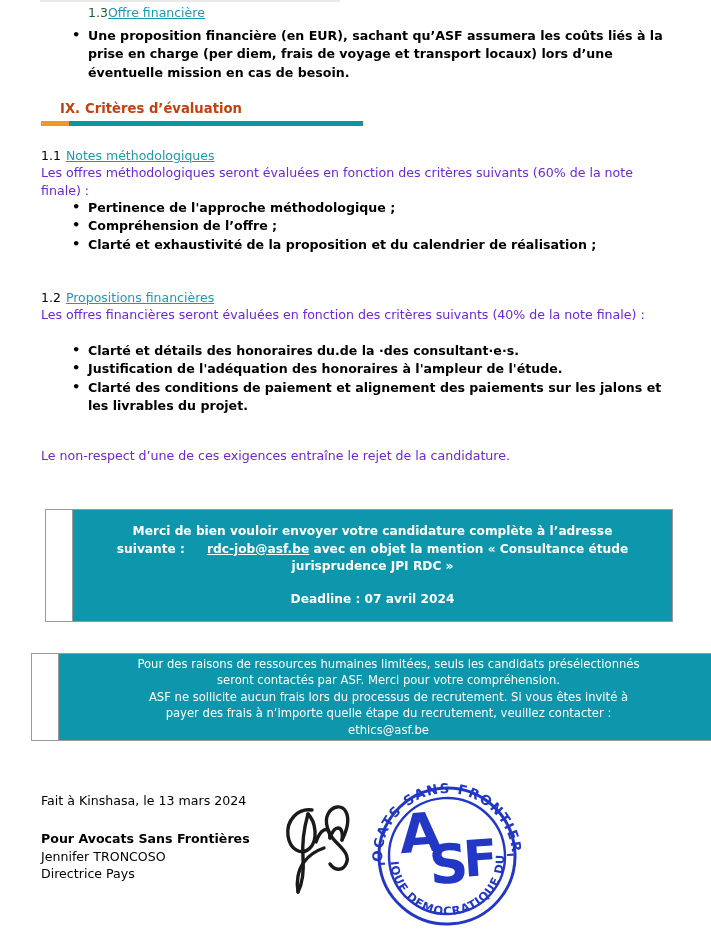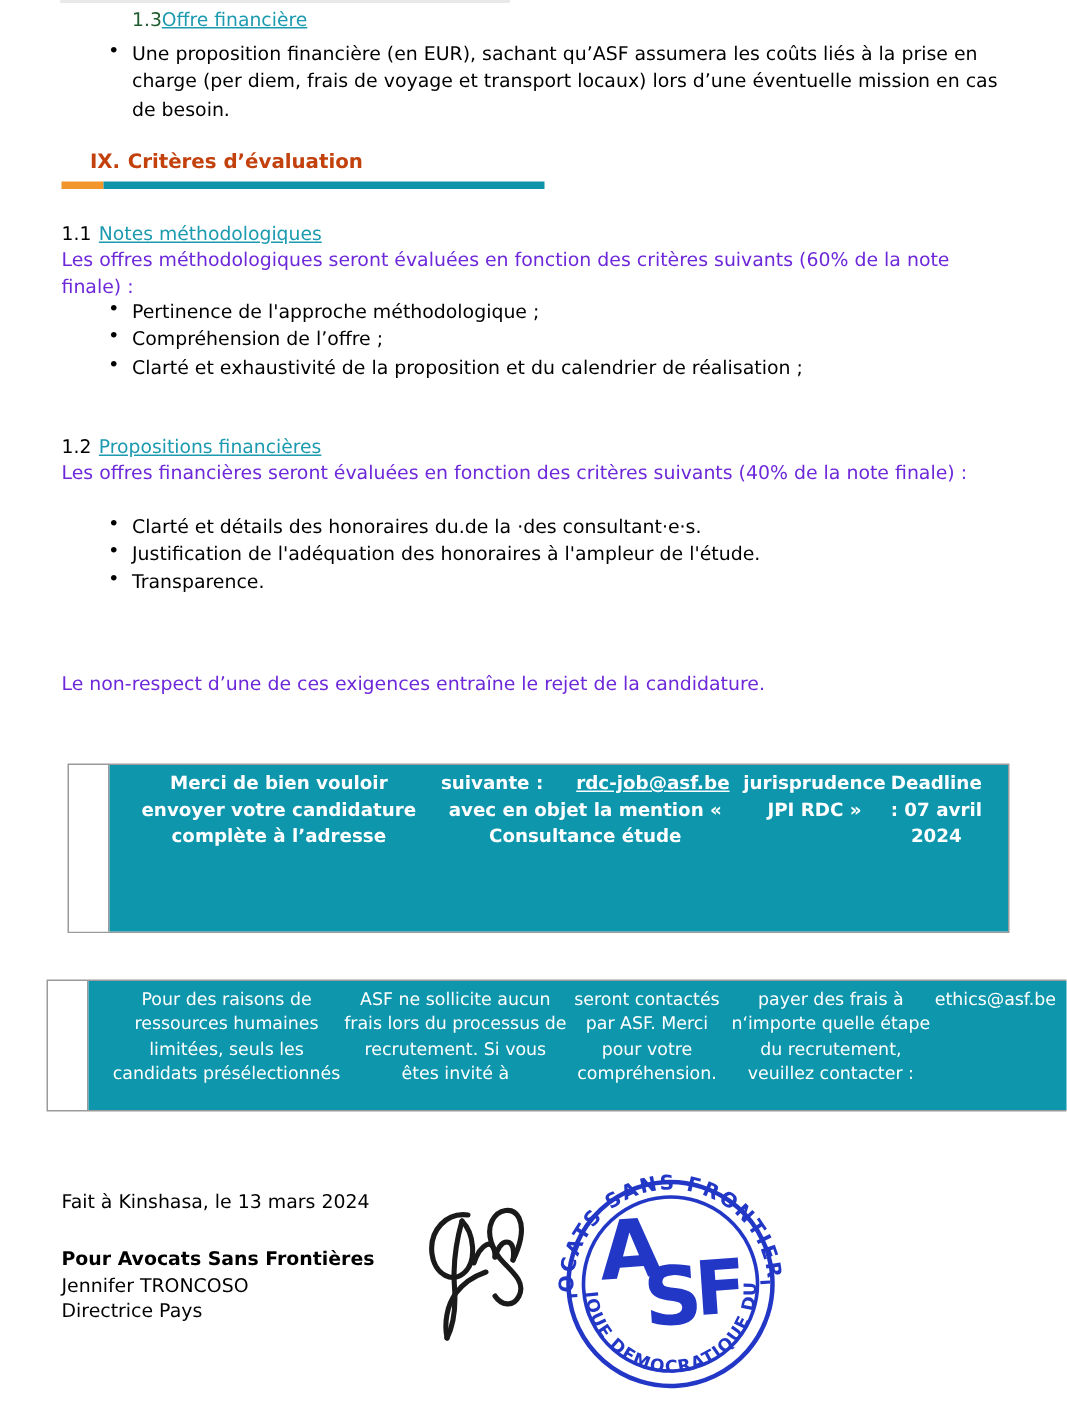--- a/index.html
+++ b/index.html
@@ -47,20 +47,21 @@
   }
 
   
   ul.bullets {
     position: absolute;
     margin: 0;
     padding: 0;
     list-style: none;
     font-size: 12.6px;
     line-height: 18.4px;
+    font-weight: bold;
   }
   ul.bullets li {
     position: relative;
     padding-left: 22px;
   }
   ul.bullets li::before {
     content: "\2022";
     position: absolute;
     left: 6px;
     top: -1px;
@@ -109,21 +110,21 @@
     width: 26px;
     background: #ffffff;
     border-right: 1px solid #9a9a9a;
     flex: 0 0 auto;
   }
   .callout .fill {
     flex: 1;
     background: #0D96AC;
     color: #ffffff;
     display: flex;
-    flex-direction: row;
+    flex-direction: column;
     justify-content: center;
     text-align: center;
   }
   .callout .fill p {
     margin: 0;
   }
 
   .callout-1 .fill {
     font-size: 12.2px;
     font-weight: bold;
@@ -213,42 +214,42 @@
 
   <div class="sub-head" style="left:41px; top:290px;">
     <span class="sub-num-black">1.2</span><span style="display:inline-block;width:5px;"></span><span class="sub-link">Propositions financières</span>
   </div>
 
   <div class="para" style="left:41px; top:306px; width:625px;">Les offres financières seront évaluées en fonction des critères suivants (40% de la note finale) :</div>
 
   <ul class="bullets" style="left:66px; top:342px; width:600px;">
     <li>Clarté et détails des honoraires du.de la ·des consultant·e·s.</li>
     <li>Justification de l'adéquation des honoraires à l'ampleur de l'étude.</li>
-    <li>Transparence.</li>
+    <li class="multi">Clarté des conditions de paiement et alignement des paiements sur les jalons et les livrables du projet.</li>
   </ul>
 
   <div class="para" style="left:41px; top:447px; width:625px;">Le non-respect d’une de ces exigences entraîne le rejet de la candidature.</div>
 
   <div class="callout callout-1" style="left:45px; top:509px; width:628px; height:113px;">
     <div class="gutter"></div>
     <div class="fill">
       <p>Merci de bien vouloir envoyer votre candidature complète à l’adresse</p>
       <p><span>suivante :</span><span class="indent-sp"></span><a class="email-link" href="#">rdc-job@asf.be</a> <span>avec en objet la mention « Consultance étude</span></p>
       <p>jurisprudence JPI RDC »</p>
       <div class="gap"></div>
       <p>Deadline : 07 avril 2024</p>
     </div>
   </div>
 
   <div class="callout callout-2" style="left:31px; top:653px; width:688px; height:88px;">
     <div class="gutter"></div>
     <div class="fill">
       <p>Pour des raisons de ressources humaines limitées, seuls les candidats présélectionnés</p>
+      <p>seront contactés par ASF. Merci pour votre compréhension.</p>
       <p>ASF ne sollicite aucun frais lors du processus de recrutement. Si vous êtes invité à</p>
-      <p>seront contactés par ASF. Merci pour votre compréhension.</p>
       <p>payer des frais à n‘importe quelle étape du recrutement, veuillez contacter :</p>
       <p>ethics@asf.be</p>
     </div>
   </div>
 
   <div class="sig-line" style="left:41px; top:793px;">Fait à Kinshasa, le 13 mars 2024</div>
   <div class="sig-line sig-bold" style="left:41px; top:831px;">Pour Avocats Sans Frontières</div>
   <div class="sig-line" style="left:41px; top:849px;">Jennifer TRONCOSO</div>
   <div class="sig-line" style="left:41px; top:866px;">Directrice Pays</div>
 

